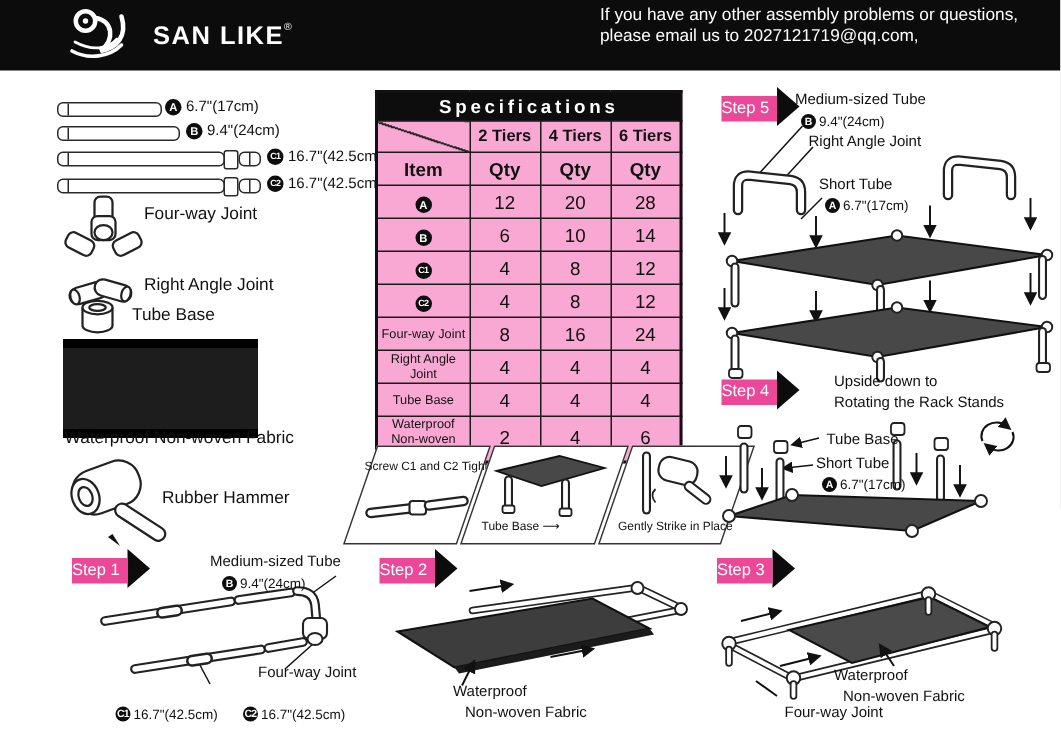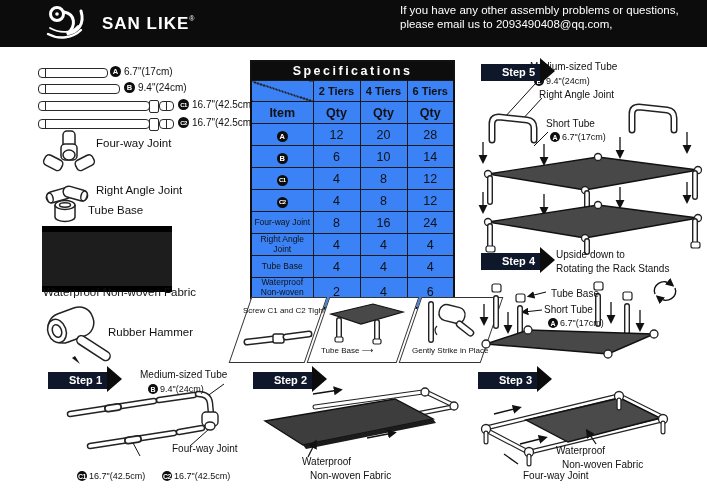--- a/index.html
+++ b/index.html
@@ -22,34 +22,34 @@
   .tube-conn { position:absolute; width:8px; height:11px; border:1.5px solid #2a2a2a; border-radius:2px; background:#fff; }
   .part-size { position:absolute; font-size:10px; display:flex; align-items:center; gap:3px; white-space:nowrap; }
   .part-label { position:absolute; font-size:11.5px; white-space:nowrap; }
   .circ { display:inline-flex; align-items:center; justify-content:center; width:11px; height:11px;
           border-radius:50%; background:#0d0d0d; color:#fff; font-size:7.5px; font-weight:bold; flex:none; }
   .circ.cs { font-size:6px; letter-spacing:-0.5px; }
   #fabric-swatch { position:absolute; left:42px; top:226px; width:130px; height:54px;
                    background:#1d1d1d; border-top:6px solid #000; border-bottom:6px solid #000; }
 
   
-  #spec-table { position:absolute; left:250px; top:60px; border-collapse:collapse; table-layout:fixed; background:#3b82f6; }
+  #spec-table { position:absolute; left:250px; top:60px; border-collapse:collapse; table-layout:fixed; background:#f9a8d4; }
   #spec-table td, #spec-table th { border:1.2px solid #1a1a1a; padding:0; text-align:center; vertical-align:middle; }
   #spec-table { border:2px solid #111; }
   .spec-title { background:#0d0d0d; color:#fff; font-size:12.5px; font-weight:bold; letter-spacing:2.5px; height:18px; }
   .r-tier th { height:20px; font-size:11px; }
   .r-item th { height:21px; font-size:12.5px; }
   .qty-cell { font-size:12.5px; height:21px; }
   .item-label { font-size:8.5px; line-height:9.5px; }
   .diag { background:linear-gradient(to top right, transparent calc(50% - 0.7px), #222 calc(50% - 0.7px), #222 calc(50% + 0.7px), transparent calc(50% + 0.7px)); }
 
   
   .step-badge { position:absolute; height:18px; z-index:5; }
-  .step-badge .sb-text { display:inline-block; background:#0f172a; color:#fff; font-size:11px; font-weight:bold;
-                         padding:2px 5px 3px 21px; position:relative; z-index:2; }
+  .step-badge .sb-text { display:inline-block; background:#ec4899; color:#fff; font-size:11px; font-weight:normal;
+                         padding:2px 5px 3px 0; position:relative; z-index:2; }
   .step-badge .sb-arrow { position:absolute; left:100%; top:-4px; width:0; height:0;
                           border-left:15px solid #0c0c0c; border-top:13px solid transparent; border-bottom:13px solid transparent; }
   .lbl { position:absolute; font-size:10px; white-space:nowrap; z-index:4; }
   .lbl-sm { position:absolute; font-size:9px; white-space:nowrap; z-index:4; display:flex; align-items:center; gap:2px; }
   .lbl-sm .circ { width:10px; height:10px; font-size:7px; }
 
   
   #tips-strip { position:absolute; left:226px; top:297px; width:248px; height:66px; }
   .tip-panel { position:absolute; top:0; height:64px; border:1.2px solid #333; background:#fff; transform:skewX(-19deg); }
   .tip-inner { transform:skewX(19deg); position:relative; width:100%; height:100%; }
@@ -71,21 +71,21 @@
           <path d="M20 7 C31 9 33 21 23 29 C34 27 41 19 37 6" stroke-width="3"></path>
           <path d="M4 29 C15 35 29 33 37 25" stroke-width="2.4"></path>
           <path d="M6 23 C17 29 28 28 34 21" stroke-width="1.8"></path>
         </g>
       </svg>
       <span class="brand-text">SAN LIKE</span>
       <span class="brand-reg">®</span>
     </div>
     <div class="support-text">
       <div>If you have any other assembly problems or questions,</div>
-      <div>please email us to 2093490408@qq.com,</div>
+      <div>please email us to 2027121719@qq.com,</div>
     </div>
   </div>
 
   <div class="tube" style="left:38px;top:68px;width:68px"></div>
   <div class="part-size" style="left:110px;top:66px">
     <span class="circ">A</span>
     <span>6.7"(17cm)</span>
   </div>
 
   <div class="tube" style="left:38px;top:84px;width:80px"></div>

